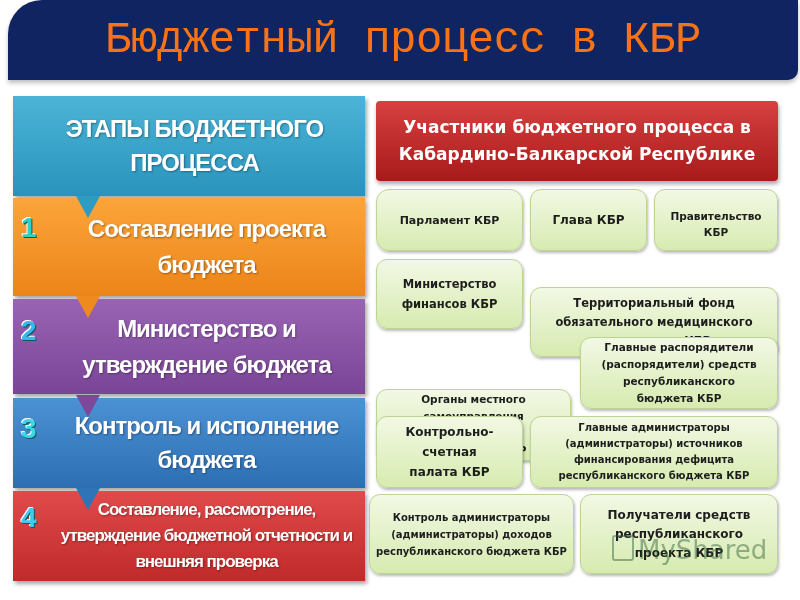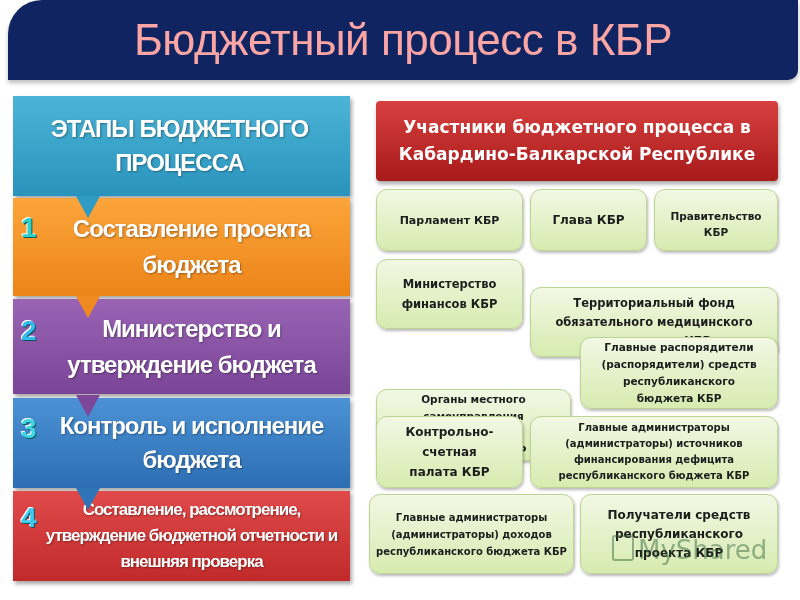--- a/index.html
+++ b/index.html
@@ -11,32 +11,33 @@
   .title-bar {
     position:absolute; left:8px; top:0; width:790px; height:80px;
     background:#0f2461;
     border-radius:34px 0 0 0;
     border-bottom-right-radius:10px;
     box-shadow:0 3px 4px rgba(0,0,0,0.25);
   }
   .title-text {
     position:absolute; left:0; top:0; width:790px; height:80px;
     line-height:80px; text-align:center;
-    color:#fca5a5; font-size:44px; font-family:Liberation Sans, sans-serif;
+    color:#f97316; font-size:44px; font-family:Liberation Mono, monospace;
     font-weight:normal; letter-spacing:-0.5px;
   }
 
   
   .stage {
     position:absolute; left:13px; width:337px;
     color:#ffffff; font-weight:bold; text-align:center;
     box-shadow:2px 3px 4px rgba(0,0,0,0.35);
     display:flex; flex-direction:column; justify-content:center; align-items:center;
     text-shadow:1px 1px 2px rgba(0,0,0,0.35);
     letter-spacing:-1px;
+    padding-left:15px;
   }
   .stage-head { top:96px; height:100px; background:linear-gradient(#4bb4d6,#2a93bc); font-size:24px; line-height:34px; }
   .stage-1 { top:198px; height:98px; background:linear-gradient(#fba53a,#ec8419); font-size:24px; line-height:36px; }
   .stage-2 { top:299px; height:95px; background:linear-gradient(#9a64b5,#7a4596); font-size:24px; line-height:36px; }
   .stage-3 { top:398px; height:90px; background:linear-gradient(#4b92d4,#2d6eb3); font-size:24px; line-height:34px; }
   .stage-4 { top:491px; height:90px; background:linear-gradient(#e04a4a,#c12a2a); font-size:17px; line-height:26px; }
   .stage-label { padding-left:24px; padding-right:4px; }
   .stage-head .stage-label { padding-left:0; }
   .stage-num {
     position:absolute; left:8px; font-size:28px; font-weight:bold;
@@ -71,21 +72,21 @@
     position:absolute;
     background:linear-gradient(#f2f8e4,#d7ebb0);
     border:1px solid #bcd494;
     border-radius:11px;
     box-shadow:1px 2px 3px rgba(0,0,0,0.28);
     display:flex; align-items:center; justify-content:center; text-align:center;
     color:#1d1d1d; font-weight:bold;
     font-family:"DejaVu Sans", sans-serif;
     box-sizing:border-box; padding:2px 6px;
   }
-  .c1 { left:376px; top:189px; width:147px; height:62px; font-size:11px; }
+  .c1 { left:376px; top:189px; width:147px; height:62px; font-size:11px;border-radius:13px; }
   .c2 { left:530px; top:189px; width:117px; height:62px; font-size:12px; }
   .c3 { left:654px; top:189px; width:124px; height:62px; font-size:10.5px; line-height:16px; }
   .c4 { left:376px; top:259px; width:147px; height:70px; font-size:11.5px; line-height:20px; }
   .c5 { left:530px; top:259px; width:248px; height:70px; font-size:11.5px; line-height:19px;margin-top:28px; }
   .c6 { left:376px; top:350px; width:195px; height:72px; font-size:10.5px; line-height:17px;margin-top:39px; }
   .c7 { left:580px; top:337px; width:198px; height:72px; font-size:10.5px; line-height:17px; }
   .c8 { left:376px; top:416px; width:147px; height:72px; font-size:12px; line-height:20px; }
   .c9 { left:530px; top:416px; width:248px; height:72px; font-size:10px; line-height:16px; }
   .c10 { left:369px; top:494px; width:205px; height:80px; font-size:10px; line-height:17px; }
   .c11 { left:580px; top:494px; width:198px; height:80px; font-size:12px; line-height:19px; }
@@ -160,21 +161,21 @@
 <div class="card c7">
     <span style="padding:4px 8px;">Главные распорядители (распорядители) средств республиканского бюджета КБР</span>
   </div>
 <div class="card c8">
     <span style="padding:0 14px;">Контрольно-счетная палата КБР</span>
   </div>
 <div class="card c9">
     <span style="padding:0 16px;">Главные администраторы (администраторы) источников финансирования дефицита республиканского бюджета КБР</span>
   </div>
 <div class="card c10">
-    <span>Главные администраторы (администраторы) доходов республиканского бюджета КБР</span>
+    <span>Контроль администраторы (администраторы) доходов республиканского бюджета КБР</span>
   </div>
 <div class="card c11">
     <span style="padding:0 16px;">Получатели средств республиканского проекта КБР</span>
   </div>
 
 <div class="watermark">
   <span class="wm-icon"></span><span>MyShared</span>
 </div>
 
 </body></html>

